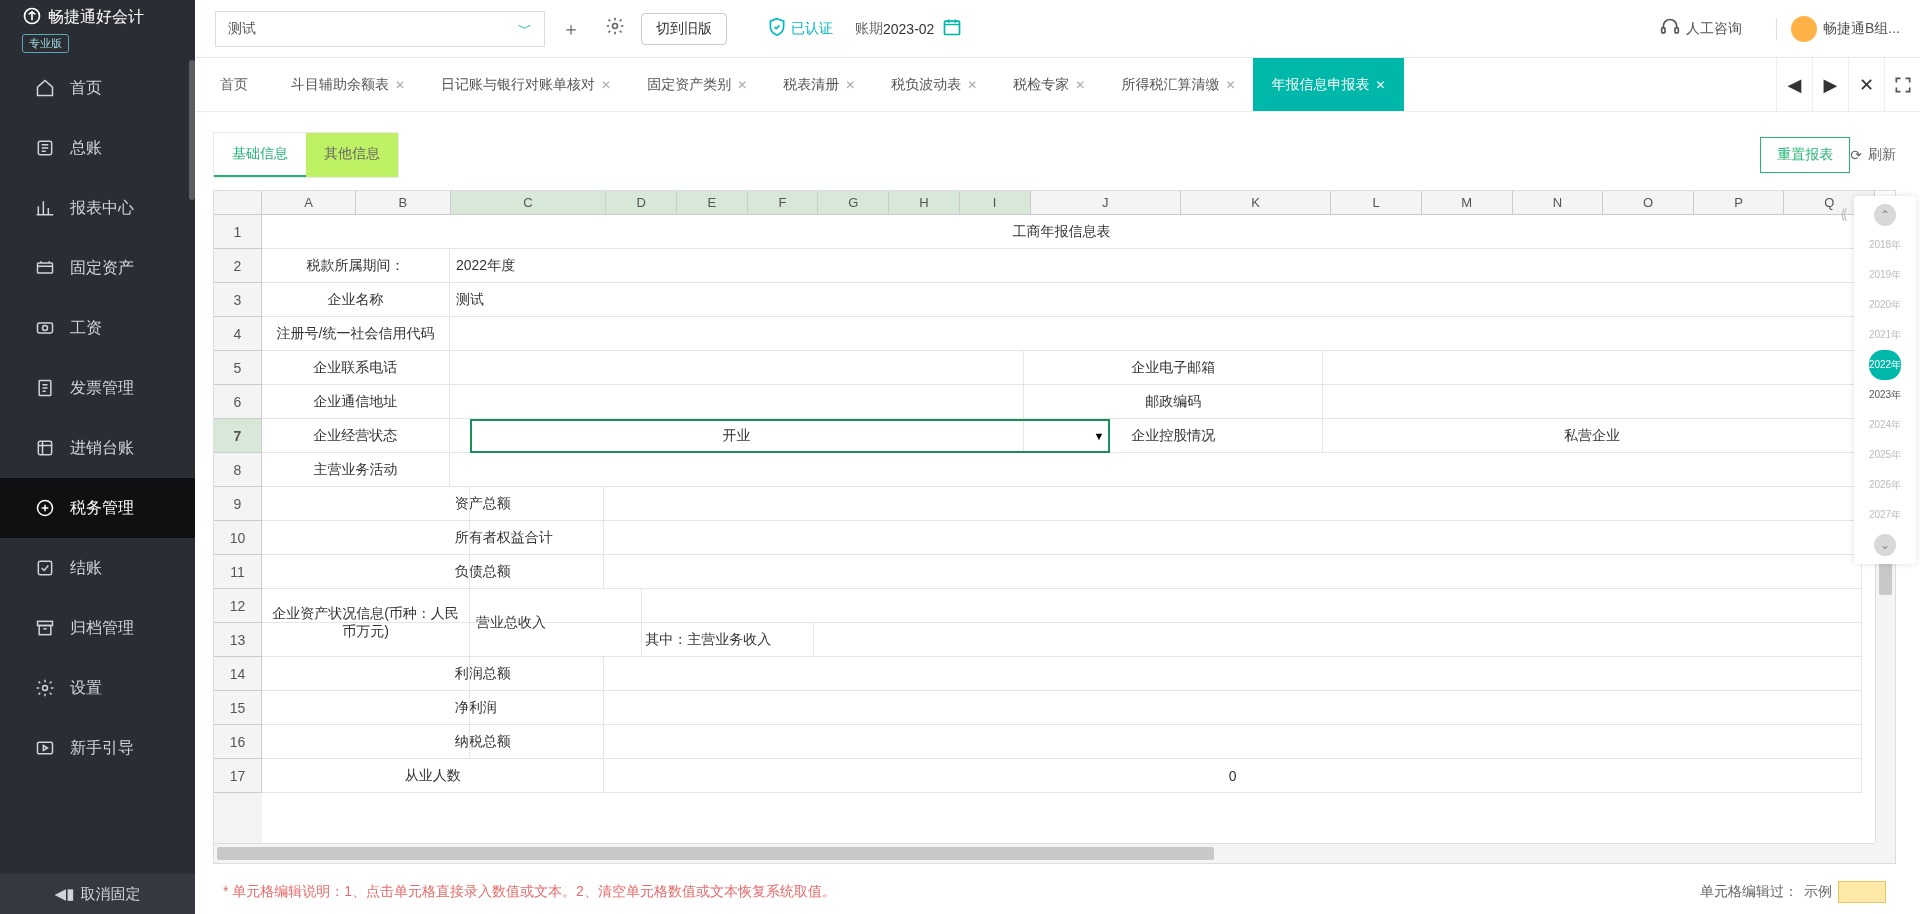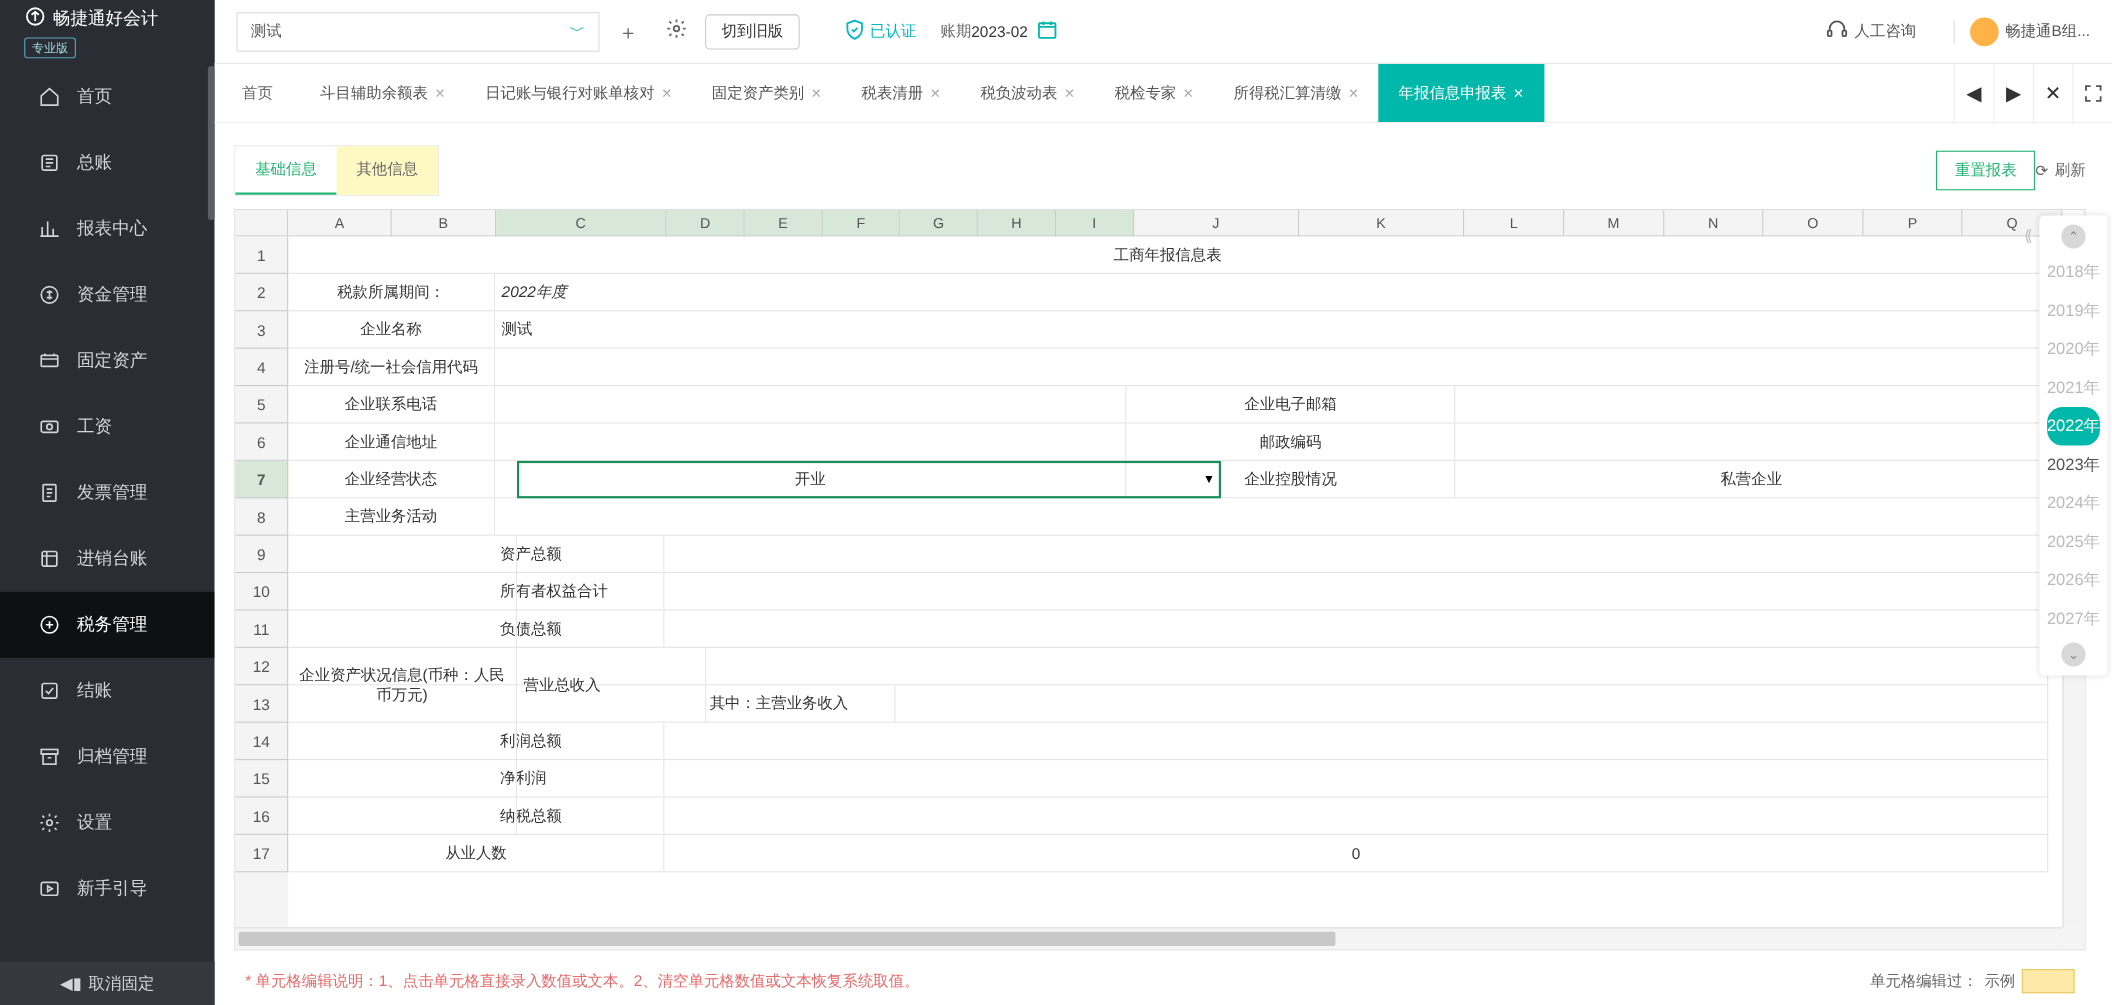--- a/index.html
+++ b/index.html
@@ -37,21 +37,21 @@
 .tabstrip .tab { padding: 0 18px; display:flex; align-items:center; gap:6px; cursor:pointer; color:#555; white-space:nowrap; }
 .tabstrip .tab .x { color:#aaa; font-size:12px; }
 .tabstrip .tab.active { background:#00b8a9; color:#fff; }
 .tabstrip .tab.active .x { color:#fff; }
 .tabstrip .navbtn { width:36px; display:flex; align-items:center; justify-content:center; border-left:1px solid #eee; cursor:pointer; font-size:18px; }
 
 
 .content { position:absolute; left:195px; top:112px; right:0; bottom:0; display:flex; flex-direction:column; padding:18px 24px 0 18px; }
 .content-head { display:flex; align-items:center; height:50px; }
 .subtabs { display:flex; border:1px solid #e8e8e8; }
-.subtab { padding:12px 18px; cursor:pointer; background:#fef9c3; color:#666; }
+.subtab { padding:12px 18px; cursor:pointer; background:#bef264; color:#666; }
 .subtab.active { background:#fff; color:#22b573; border-bottom:2px solid #22b573; }
 .content-head .spacer { flex:1; }
 .reset-btn { border:1px solid #22b573; color:#22b573; padding:8px 16px; cursor:pointer; }
 .refresh { display:flex; align-items:center; gap:6px; color:#666; cursor:pointer; }
 
 
 .sheet-wrap { flex:1; min-height:0; border:1px solid #ddd; position:relative; margin-top:10px; display:flex; flex-direction:column; }
 .sheet-corner { position:absolute; left:0; top:0; width:48px; height:24px; border-right:1px solid #ccc; border-bottom:1px solid #ccc; background:#f4f4f4; }
 .sheet-cols { position:absolute; left:48px; top:0; height:24px; display:flex; background:#f4f4f4; right: 20px; overflow:hidden; }
 .sheet-cols .col { border-right:1px solid #ccc; border-bottom:1px solid #ccc; display:flex; align-items:center; justify-content:center; color:#555; font-size:13px; }
@@ -68,21 +68,21 @@
 .dropdown-arrow { position:absolute; width:14px; height:14px; display:flex; align-items:center; justify-content:center; color:#000; font-size:11px; }
 .sheet-scroll-v { position:absolute; right:0; top:24px; width:20px; bottom:20px; background:#f4f4f4; border-left:1px solid #ddd; }
 .sheet-scroll-v .thumb { position:absolute; left:3px; right:3px; top:3px; height:60%; background:#c8c8c8; border-radius:2px; }
 .sheet-scroll-h { position:absolute; left:0; bottom:0; height:20px; right:20px; background:#f4f4f4; border-top:1px solid #ddd; }
 .sheet-scroll-h .thumb { position:absolute; top:3px; bottom:3px; left:3px; width:60%; background:#c8c8c8; border-radius:2px; }
 .sheet-scroll-corner { position:absolute; right:0; bottom:0; width:20px; height:20px; background:#f4f4f4; }
 
 
 .yearstrip { position:absolute; right:4px; top:196px; width:62px; background:#fff; box-shadow:0 0 6px rgba(0,0,0,0.12); border-radius:4px; display:flex; flex-direction:column; align-items:center; padding:4px 0; }
 .yearstrip .yarrow { width:22px; height:22px; background:#d8d8d8; border-radius:50%; display:flex; align-items:center; justify-content:center; color:#888; font-size:12px; cursor:pointer; margin:4px 0; }
-.yearstrip .yr { padding:8px 0; width:100%; text-align:center; color:#bbb; font-size:15px; cursor:pointer; }
+.yearstrip .yr { padding:8px 0; width:100%; text-align:center; color:#bbb; font-size:10px; cursor:pointer; }
 .yearstrip .yr.nearby { color:#555; }
 .yearstrip .yr.active { background:#00b8a9; color:#fff; border-radius:14px; margin:0 4px; width:calc(100% - 8px); }
 .yearstrip .collapse { position:absolute; left:-14px; top:10px; color:#bbb; cursor:pointer; }
 
 
 .footer { height:44px; display:flex; align-items:center; padding:0 10px; font-size:14px; margin-top:6px; }
 .footer .note { color:#e86a6a; }
 .footer .spacer { flex:1; }
 .footer .edit-example { display:flex; align-items:center; gap:6px; color:#666; }
 .footer .ex-box { width:48px; height:22px; background:#ffe9a8; border:1px solid #e6c860; }
@@ -121,29 +121,20 @@
         </span>
         <span>总账</span>
       </div>
       <div class="sidebar-item">
         <span class="icon">
           <svg viewBox="0 0 24 24" fill="none" stroke="currentColor" stroke-width="1.8">
             <path d="M4 20V10M10 20V4M16 20v-8M22 20H2"></path>
           </svg>
         </span>
         <span>报表中心</span>
-      </div>
-      <div class="sidebar-item">
-        <span class="icon">
-          <svg viewBox="0 0 24 24" fill="none" stroke="currentColor" stroke-width="1.8">
-            <circle cx="12" cy="12" r="9"></circle>
-            <path d="M12 7v10M9 9h6M9 15h6"></path>
-          </svg>
-        </span>
-        <span>资金管理</span>
       </div>
       <div class="sidebar-item">
         <span class="icon">
           <svg viewBox="0 0 24 24" fill="none" stroke="currentColor" stroke-width="1.8">
             <rect x="3" y="6" width="18" height="12" rx="1"></rect>
             <path d="M3 10h18M7 6V4M17 6V4"></path>
           </svg>
         </span>
         <span>固定资产</span>
       </div>
@@ -372,21 +363,21 @@
         <div class="rh">16</div>
         <div class="rh">17</div>
       </div>
     <div class="sheet-body" id="sheet-body">
         <div class="grid">
           <div class="gr">
             <div class="gc" style="width: 1780px;">工商年报信息表</div>
           </div>
           <div class="gr">
             <div class="gc" style="width: 208px;">税款所属期间：</div>
-            <div class="gc left" style="width: 1572px; font-style: italic;">2022年度</div>
+            <div class="gc left" style="width: 1572px;">2022年度</div>
           </div>
           <div class="gr">
             <div class="gc" style="width: 208px;">企业名称</div>
             <div class="gc left" style="width: 1572px;">测试</div>
           </div>
           <div class="gr">
             <div class="gc" style="width: 208px;">注册号/统一社会信用代码</div>
             <div class="gc left" style="width: 1572px;"></div>
           </div>
           <div class="gr">

